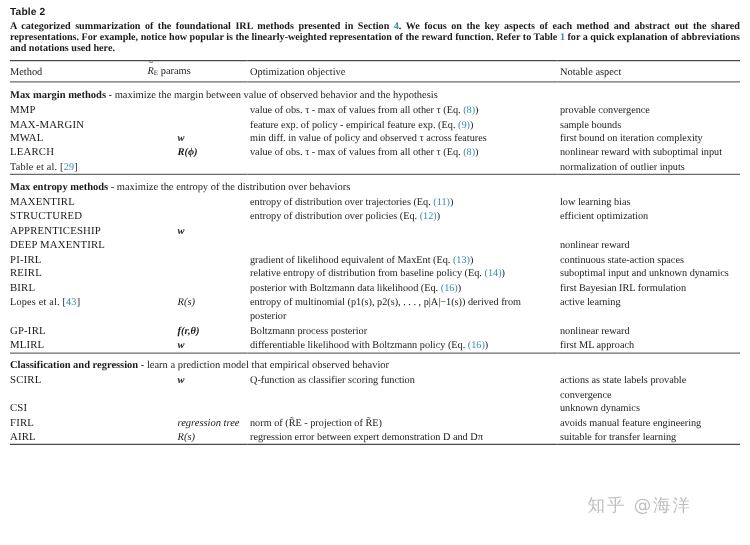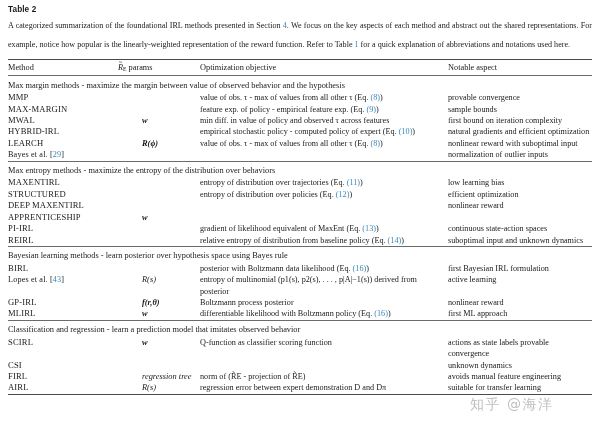--- a/index.html
+++ b/index.html
@@ -24,24 +24,25 @@
   }
   .table-label {
     font-family: "Liberation Sans", sans-serif;
     font-weight: bold;
     font-size: 8.2px;
     padding: 5px 10px 0 8px;
     letter-spacing: 0.1px;
   }
   .caption {
     font-size: 8.1px;
-    line-height: 19px;
+    line-height: 9px;
     text-align: justify;
     padding: 2px 8px 0 8px;
     color: #1a1a1a;
+    font-weight: bold;
   }
   .lnk { color: #3a87b8; }
 
   table.irl {
     width: 584px;
     margin: 5px 8px 0 8px;
     border-collapse: collapse;
     table-layout: fixed;
     font-size: 8px;
   }
@@ -67,21 +68,21 @@
   tbody td {
     vertical-align: top;
     padding: 0;
     line-height: 11.4px;
   }
   .sect-row td {
     padding-top: 3.5px;
     padding-bottom: 1px;
     font-size: 8.4px;
   }
-  .sect-title { font-weight: normal; }
+  .sect-title { font-weight: bold; }
   .sect-desc  { font-weight: normal; margin-top: 37px; }
 
   .m-name {
     font-variant: small-caps;
     font-size: 8.6px;
     letter-spacing: 0.15px;
     white-space: nowrap;
   }
   .m-name.normalcase {
     font-variant: normal;
@@ -163,78 +164,69 @@
           <td class="objective"><span>feature exp. of policy - empirical feature exp. (Eq. </span><a class="lnk">(9)</a><span>)</span></td>
           <td class="notable">sample bounds</td>
         </tr>
         <tr>
           <td><span class="m-name">MWAL</span></td>
           <td class="params"><b>w</b></td>
           <td class="objective"><span>min diff. in value of policy and observed τ across features</span></td>
           <td class="notable">first bound on iteration complexity</td>
         </tr>
         <tr>
-          <td><span class="m-name">HYBRID-IRL</span></td>
-          <td class="params"></td>
-          <td class="objective"><span>empirical stochastic policy - computed policy of expert (Eq. </span><a class="lnk">(10)</a><span>)</span></td>
-          <td class="notable">natural gradients and efficient optimization</td>
-        </tr>
-        <tr>
           <td><span class="m-name">LEARCH</span></td>
           <td class="params"><b>R(ϕ)</b></td>
           <td class="objective"><span>value of obs. τ - max of values from all other τ (Eq. </span><a class="lnk">(8)</a><span>)</span></td>
           <td class="notable">nonlinear reward with suboptimal input</td>
         </tr>
         <tr>
-          <td><span class="m-name normalcase">Bayes et al. [</span><a class="lnk m-name normalcase">29</a><span class="m-name normalcase">]</span></td>
+          <td><span class="m-name normalcase">Table et al. [</span><a class="lnk m-name normalcase">29</a><span class="m-name normalcase">]</span></td>
           <td class="params"></td>
           <td class="objective"><span></span></td>
           <td class="notable">normalization of outlier inputs</td>
         </tr>
         <tr class="sect-row rule-mid">
           <td colspan="4"><span class="sect-title">Max entropy methods</span><span class="sect-desc"> - maximize the entropy of the distribution over behaviors</span></td>
         </tr>
         <tr>
           <td><span class="m-name">MAXENTIRL</span></td>
           <td class="params"></td>
           <td class="objective"><span>entropy of distribution over trajectories (Eq. </span><a class="lnk">(11)</a><span>)</span></td>
           <td class="notable">low learning bias</td>
         </tr>
         <tr>
           <td><span class="m-name">STRUCTURED</span></td>
           <td class="params"></td>
           <td class="objective"><span>entropy of distribution over policies (Eq. </span><a class="lnk">(12)</a><span>)</span></td>
           <td class="notable">efficient optimization</td>
         </tr>
         <tr>
+          <td><span class="m-name">APPRENTICESHIP</span></td>
+          <td class="params"><b>w</b></td>
+          <td class="objective"><span></span></td>
+          <td class="notable"></td>
+        </tr>
+        <tr>
           <td><span class="m-name">DEEP MAXENTIRL</span></td>
           <td class="params"></td>
           <td class="objective"><span></span></td>
           <td class="notable">nonlinear reward</td>
-        </tr>
-        <tr>
-          <td><span class="m-name">APPRENTICESHIP</span></td>
-          <td class="params"><b>w</b></td>
-          <td class="objective"><span></span></td>
-          <td class="notable"></td>
         </tr>
         <tr>
           <td><span class="m-name">PI-IRL</span></td>
           <td class="params"></td>
           <td class="objective"><span>gradient of likelihood equivalent of MaxEnt (Eq. </span><a class="lnk">(13)</a><span>)</span></td>
           <td class="notable">continuous state-action spaces</td>
         </tr>
         <tr>
           <td><span class="m-name">REIRL</span></td>
           <td class="params"></td>
           <td class="objective"><span>relative entropy of distribution from baseline policy (Eq. </span><a class="lnk">(14)</a><span>)</span></td>
           <td class="notable">suboptimal input and unknown dynamics</td>
-        </tr>
-        <tr class="sect-row rule-mid">
-          <td colspan="4"><span class="sect-title">Bayesian learning methods</span><span class="sect-desc"> - learn posterior over hypothesis space using Bayes rule</span></td>
         </tr>
         <tr>
           <td><span class="m-name">BIRL</span></td>
           <td class="params"></td>
           <td class="objective"><span>posterior with Boltzmann data likelihood (Eq. </span><a class="lnk">(16)</a><span>)</span></td>
           <td class="notable">first Bayesian IRL formulation</td>
         </tr>
         <tr>
           <td><span class="m-name normalcase">Lopes et al. [</span><a class="lnk m-name normalcase">43</a><span class="m-name normalcase">]</span></td>
           <td class="params">R(s)</td>
@@ -247,21 +239,21 @@
           <td class="objective"><span>Boltzmann process posterior</span></td>
           <td class="notable">nonlinear reward</td>
         </tr>
         <tr>
           <td><span class="m-name">MLIRL</span></td>
           <td class="params"><b>w</b></td>
           <td class="objective"><span>differentiable likelihood with Boltzmann policy (Eq. </span><a class="lnk">(16)</a><span>)</span></td>
           <td class="notable">first ML approach</td>
         </tr>
         <tr class="sect-row rule-mid">
-          <td colspan="4"><span class="sect-title">Classification and regression</span><span class="sect-desc"> - learn a prediction model that imitates observed behavior</span></td>
+          <td colspan="4"><span class="sect-title">Classification and regression</span><span class="sect-desc"> - learn a prediction model that empirical observed behavior</span></td>
         </tr>
         <tr>
           <td><span class="m-name">SCIRL</span></td>
           <td class="params"><b>w</b></td>
           <td class="objective"><span>Q-function as classifier scoring function</span></td>
           <td class="notable">actions as state labels provable convergence</td>
         </tr>
         <tr>
           <td><span class="m-name">CSI</span></td>
           <td class="params"></td>

